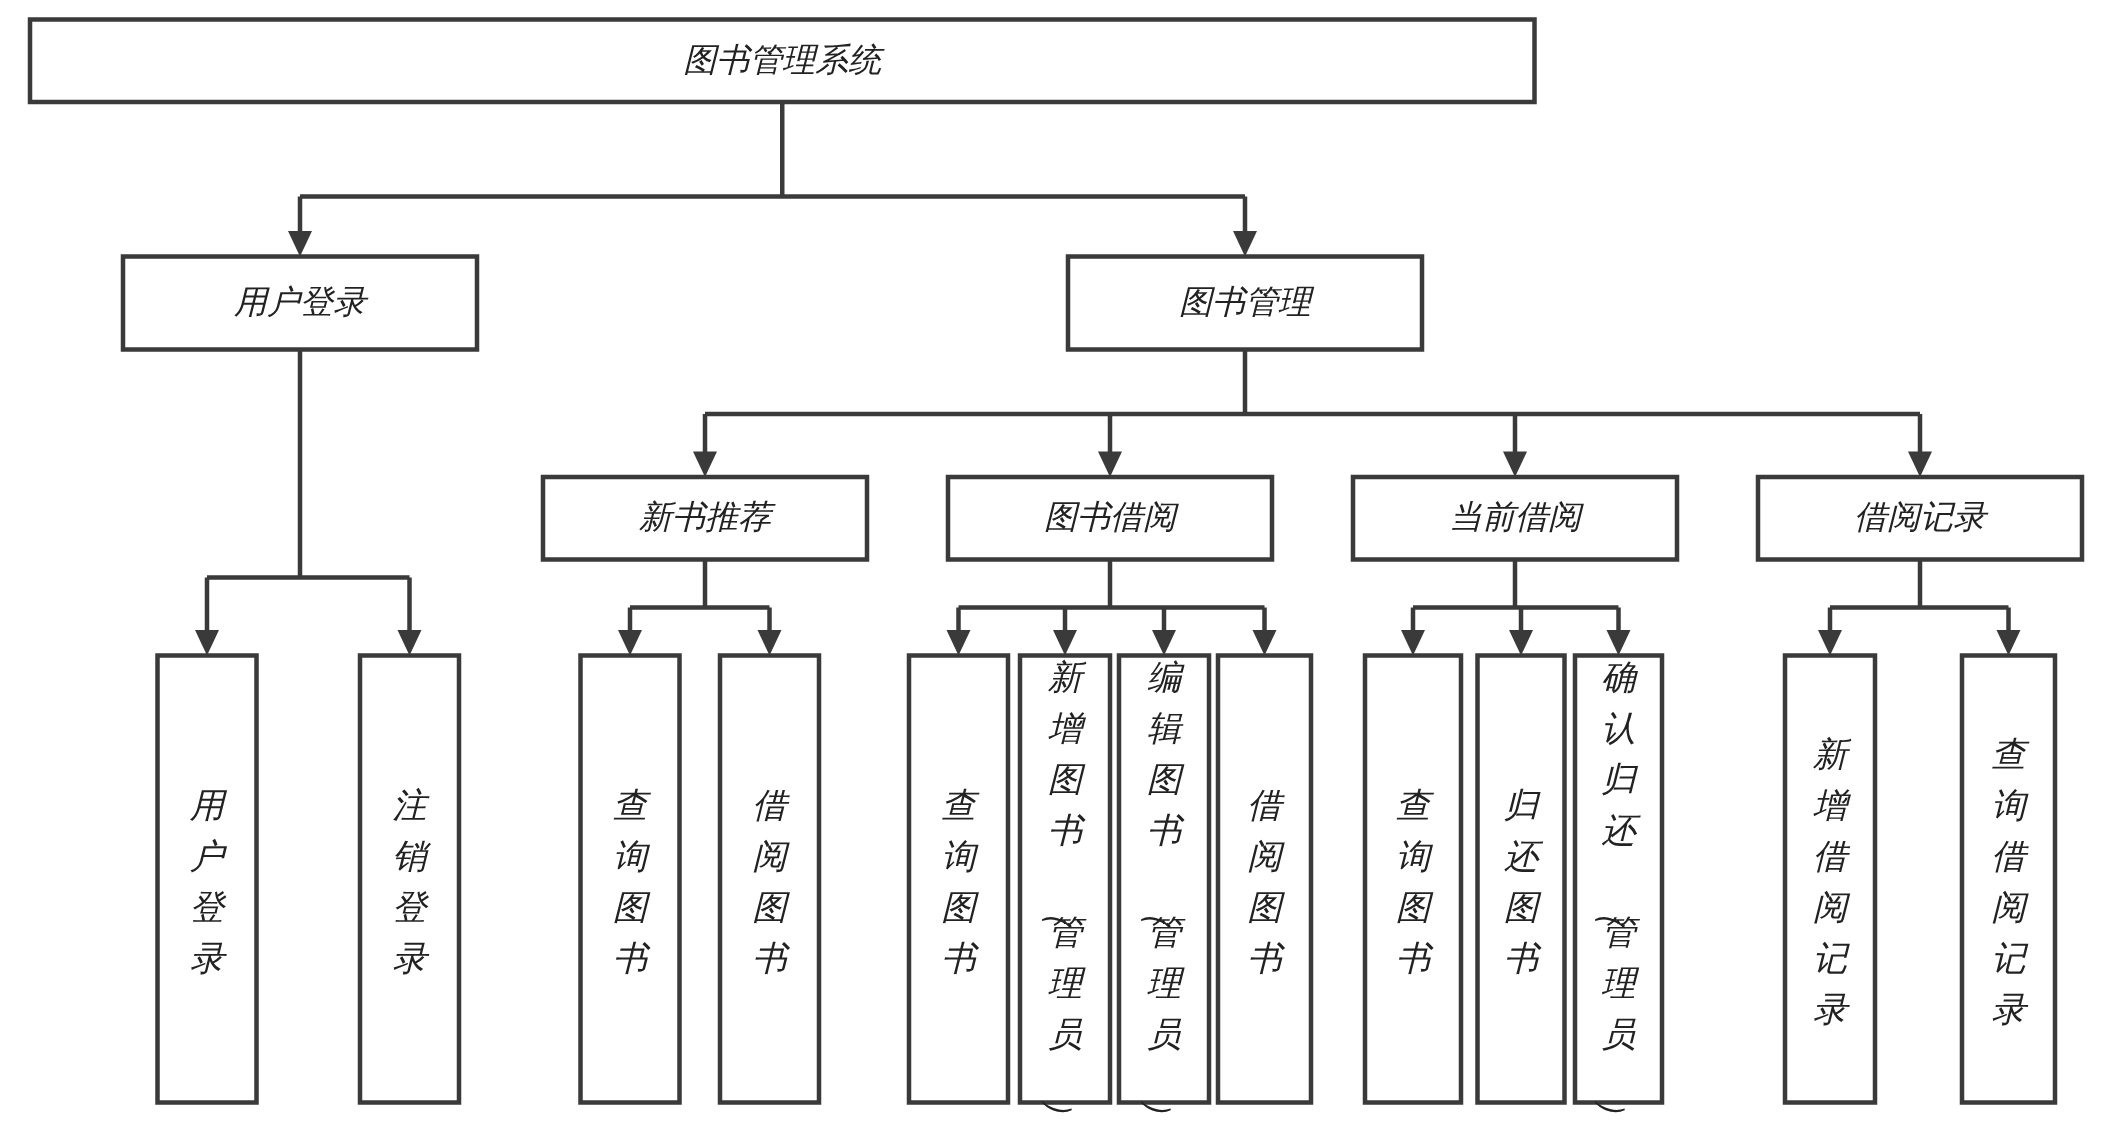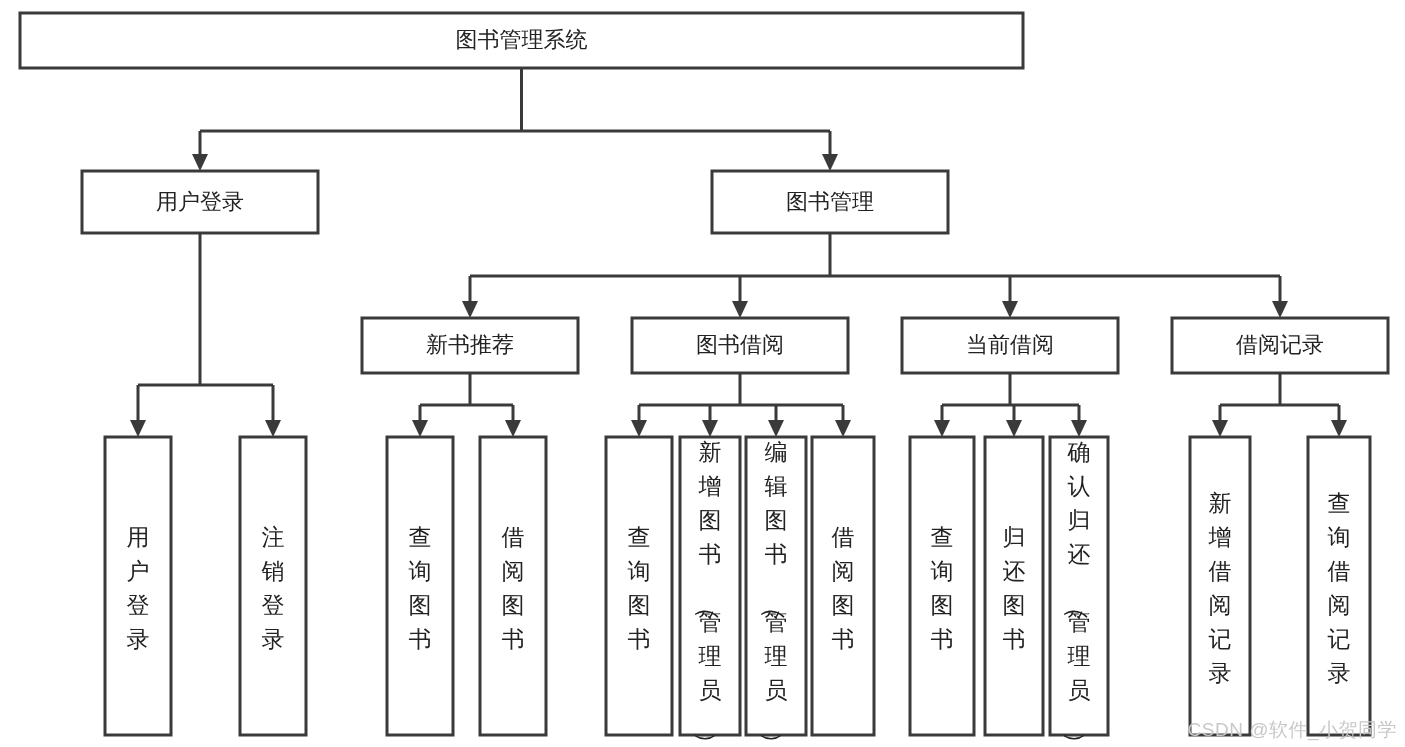--- a/index.html
+++ b/index.html
@@ -13,20 +13,21 @@
     font-family: "Liberation Sans", "DejaVu Sans", sans-serif;
     overflow: hidden;
     position: relative;
   }
   #diagram-root {
     position: absolute;
     left: 0;
     top: 0;
     width: 1405px;
     height: 747px;
+    font-style: italic;
   }
   svg.flow {
     display: block;
     width: 1405px;
     height: 747px;
   }
   .node-box {
     fill: #ffffff;
     stroke: #3a3a3a;
     stroke-width: 3;
@@ -201,14 +202,13 @@
         <g>
           <rect x="1190" y="437" width="60" height="298" class="node-box"></rect>
           <text x="1220" y="0" class="leaf-label-v"><tspan x="1220" y="510.52">新</tspan><tspan x="1220" y="544.52">增</tspan><tspan x="1220" y="578.52">借</tspan><tspan x="1220" y="612.52">阅</tspan><tspan x="1220" y="646.52">记</tspan><tspan x="1220" y="680.52">录</tspan></text>
         </g>
         <g>
           <rect x="1308" y="437" width="62" height="298" class="node-box"></rect>
           <text x="1339" y="0" class="leaf-label-v"><tspan x="1339" y="510.52">查</tspan><tspan x="1339" y="544.52">询</tspan><tspan x="1339" y="578.52">借</tspan><tspan x="1339" y="612.52">阅</tspan><tspan x="1339" y="646.52">记</tspan><tspan x="1339" y="680.52">录</tspan></text>
         </g>
       </g>
   </svg>
-  <div class="watermark">CSDN @软件_小贺同学</div>
 </div>
 
 </body></html>

